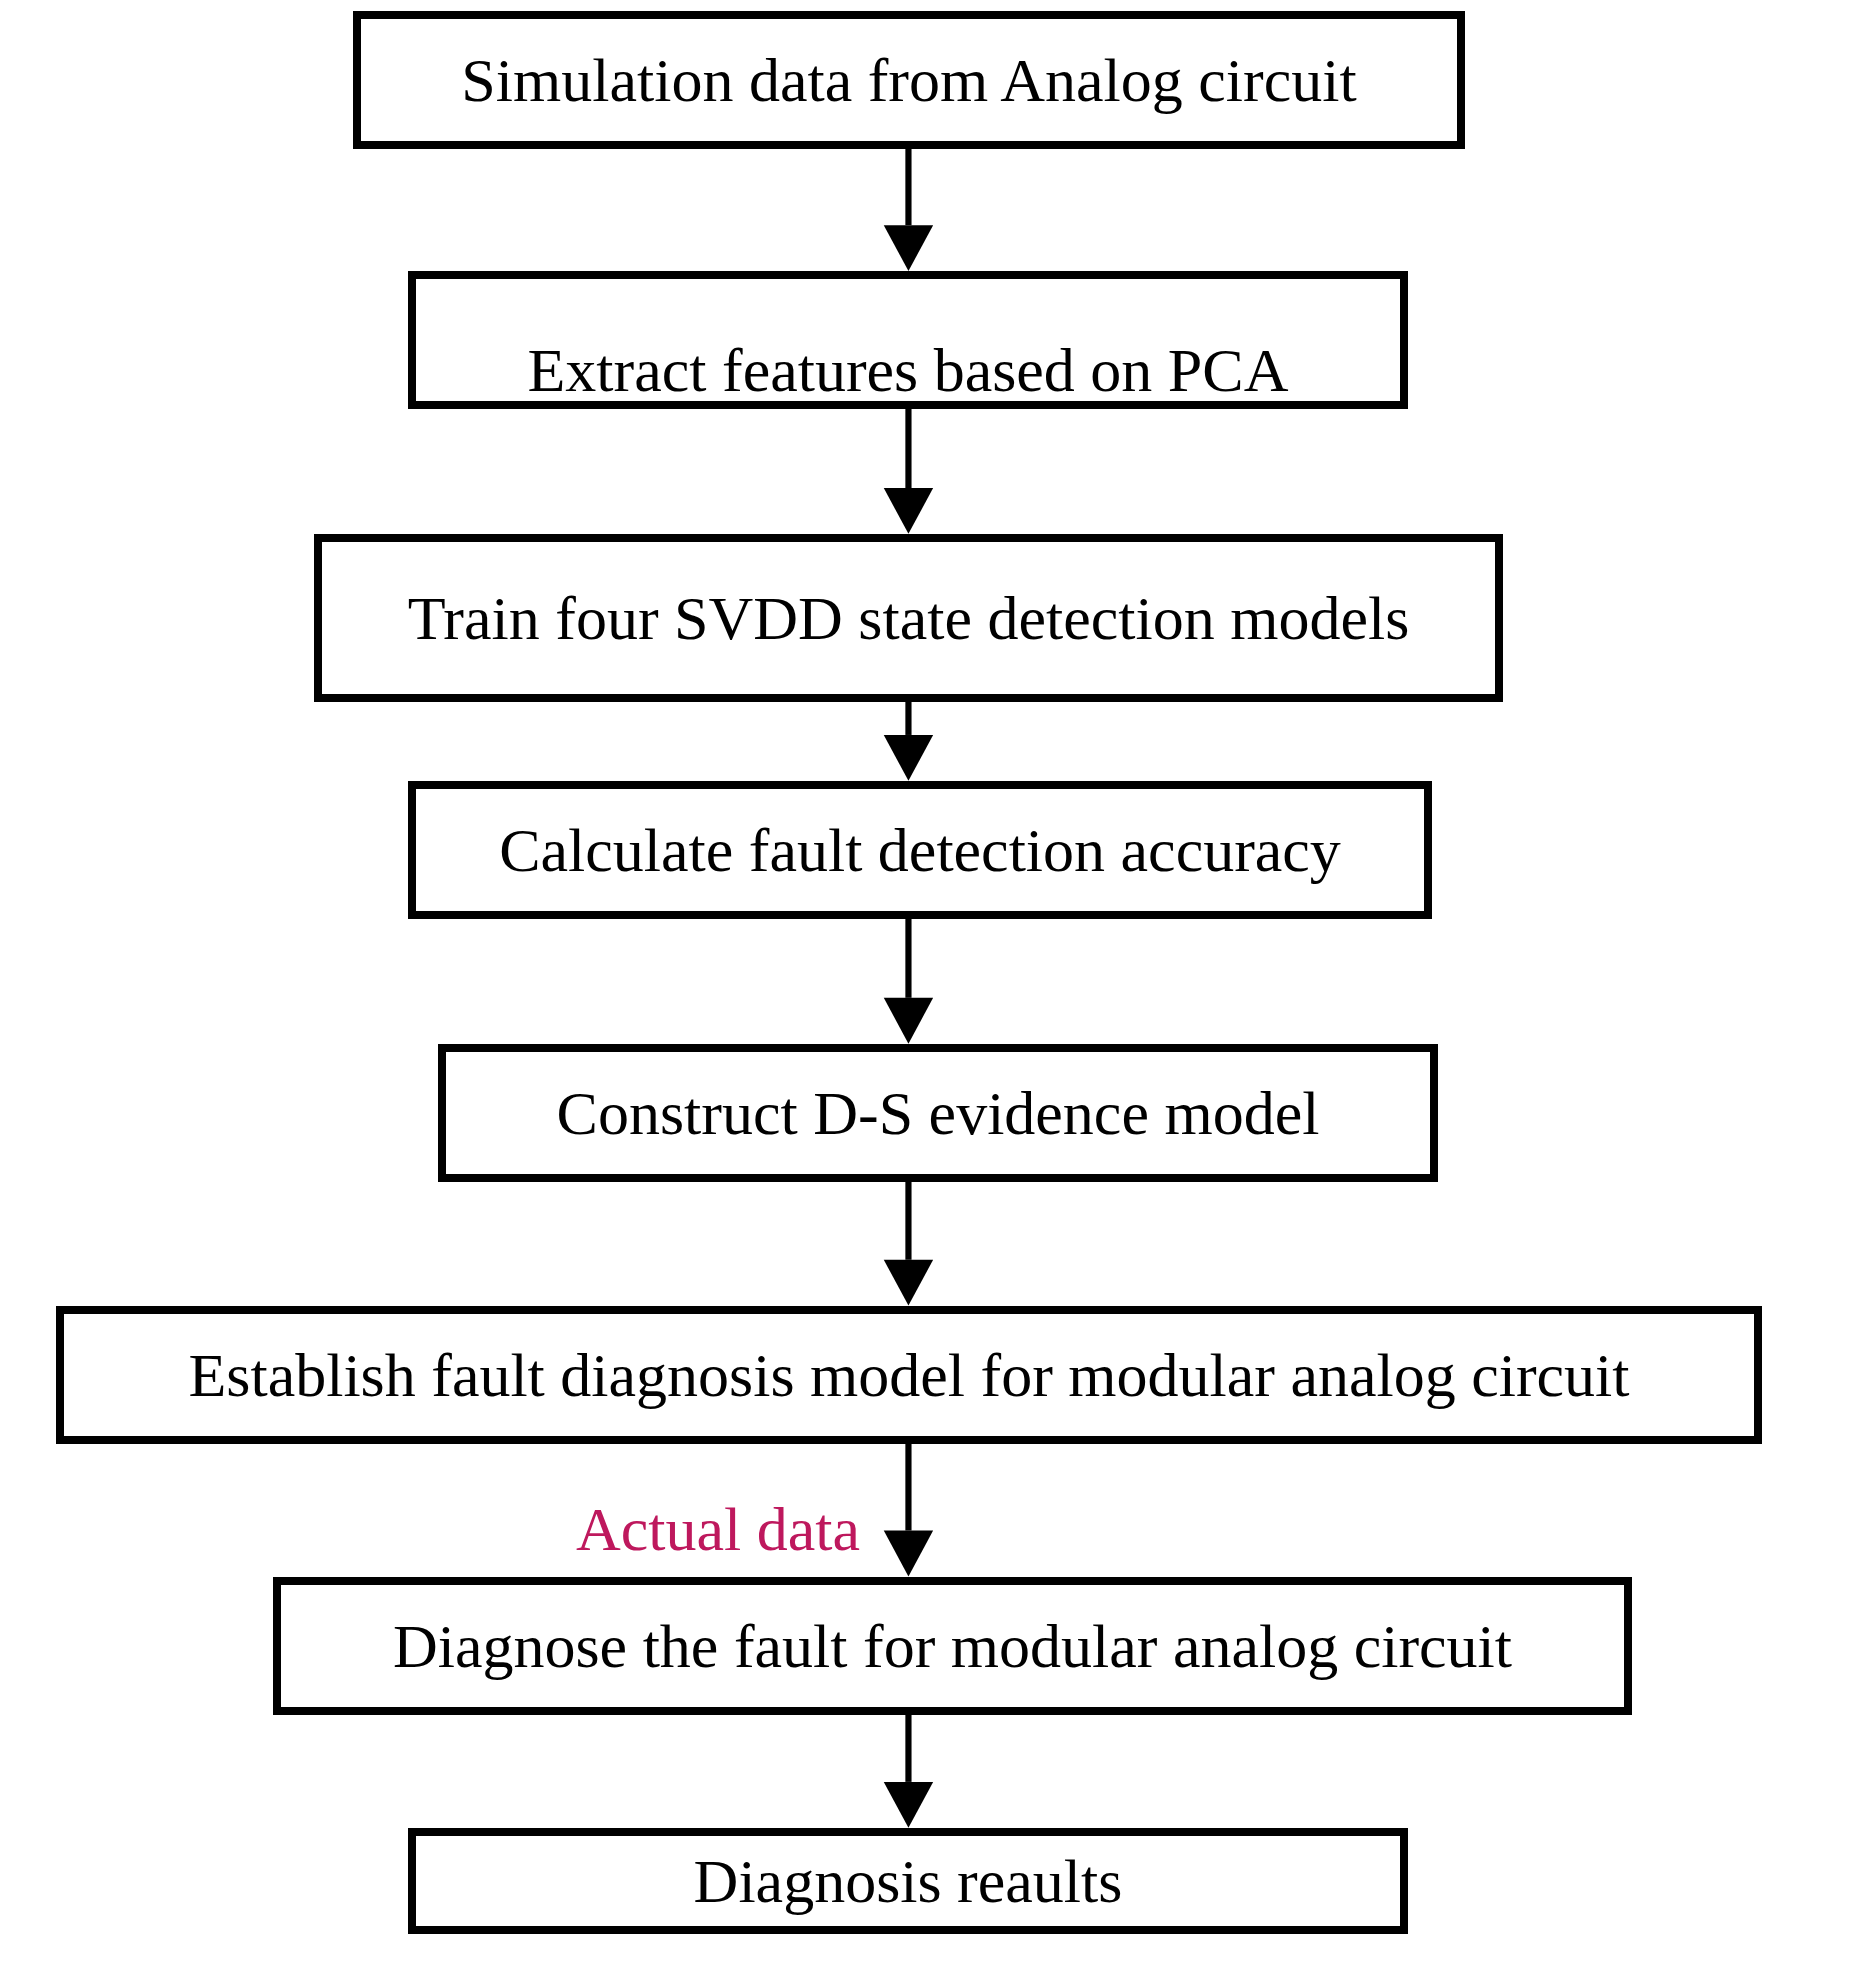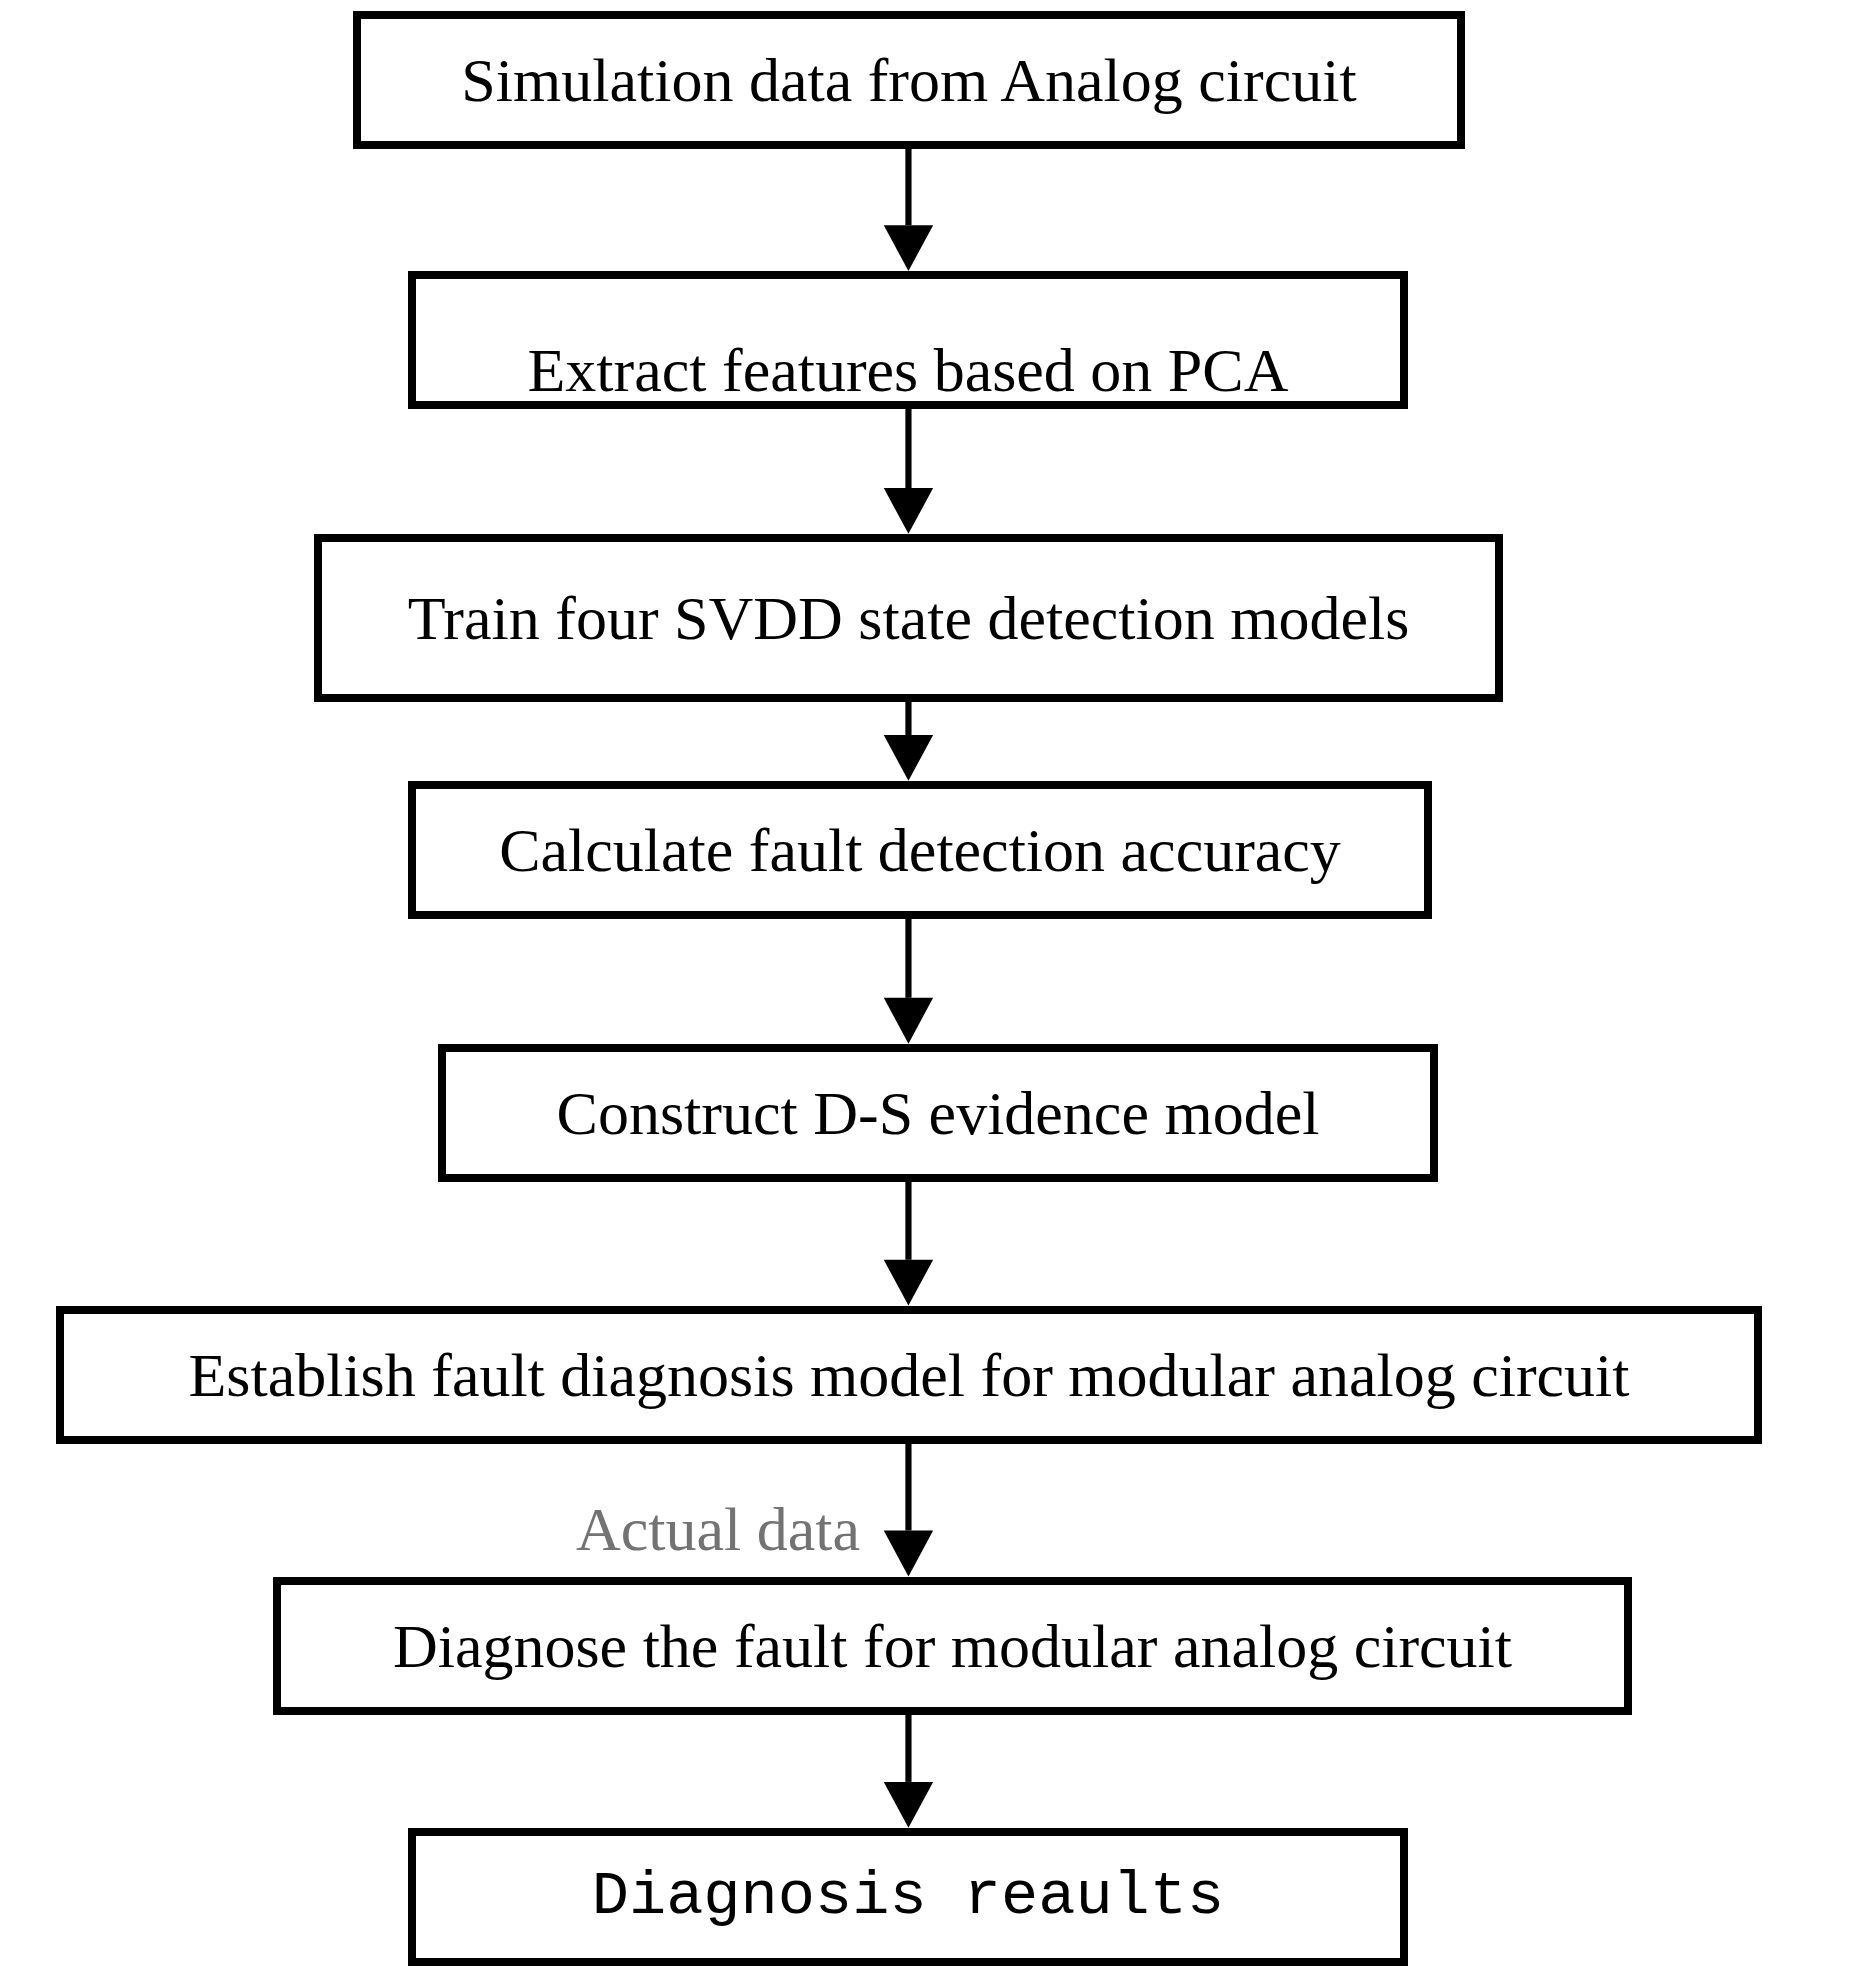--- a/index.html
+++ b/index.html
@@ -30,21 +30,21 @@
     white-space: nowrap;
   }
   
   .n1 { left: 353px;  top: 10.6px;   width: 1112px; height: 138px; text-align: center; }
   .n2 { left: 408px;  top: 271px;  width: 1000px; height: 138px; align-items: flex-end; }
   .n3 { left: 314px;  top: 534px;  width: 1189px; height: 168px; }
   .n4 { left: 408px;  top: 781px;  width: 1024px; height: 138px; }
   .n5 { left: 408px;  top: 1044px; width: 1000px; height: 138px; margin-left: 30px; }
   .n6 { left: 56px;   top: 1306px; width: 1706px; height: 138px; justify-content: center; }
   .n7 { left: 229px;  top: 1577px; width: 1359px; height: 138px; margin-left: 44px; }
-  .n8 { left: 408px;  top: 1828px; width: 1000px; height: 138px; font-family: Liberation Mono, monospace; }
+  .n8 { left: 408px;  top: 1828px; width: 1000px; height: 106px; }
 
   .arrow-layer {
     position: absolute;
     left: 0;
     top: 0;
     width: 1861px;
     height: 1985px;
     pointer-events: none;
   }
   .arrow-layer rect, .arrow-layer polygon {
@@ -53,21 +53,21 @@
   }
   .edge-label {
     position: absolute;
     left: 481px;
     top: 1487px;
     width: 379px;
     height: 85px;
     line-height: 85px;
     text-align: right;
     font-size: 62px;
-    color: #737373;
+    color: #be185d;
     white-space: nowrap;
   }
 </style>
 </head>
 <body>
 
 <div class="canvas">
 
   <svg class="arrow-layer" width="1861" height="1985" viewBox="0 0 2110 2250" aria-hidden="true">
     <g>

